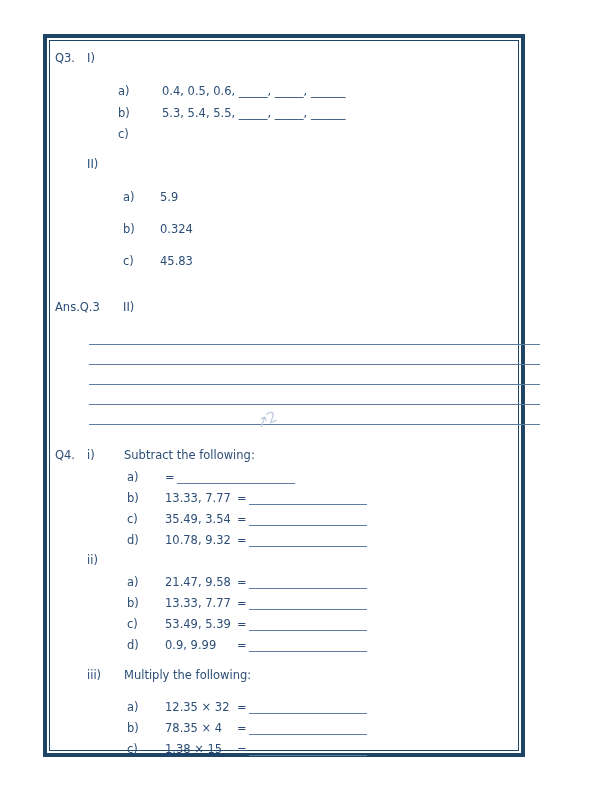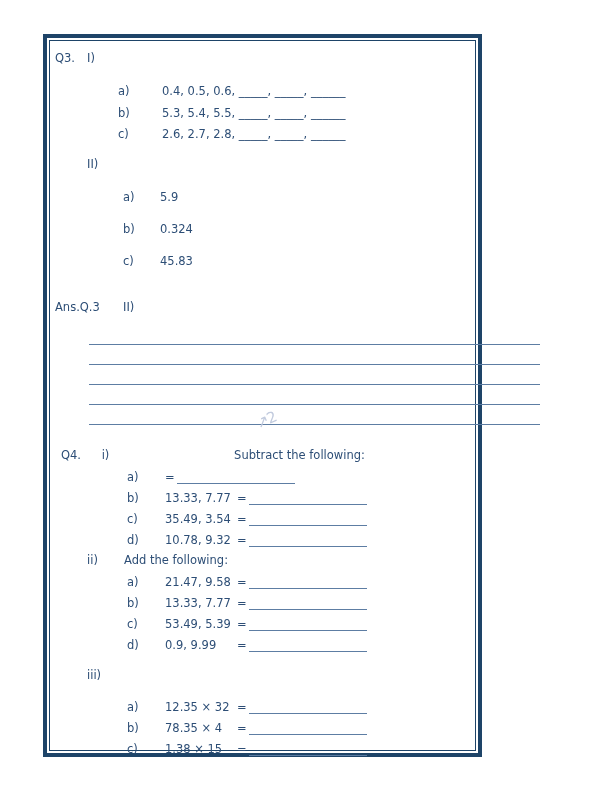--- a/index.html
+++ b/index.html
@@ -12,21 +12,21 @@
   .page {
     position: relative;
     width: 600px; height: 800px;
     background: #ffffff;
     color: #2d4e76;
     font-size: 11.5px;
   }
   .frame {
     position: absolute;
     left: 43px; top: 34px;
-    width: 439px; height: 723px;
+    width: 482px; height: 723px;
     box-sizing: border-box;
     border: 4px solid #1e4468;
   }
   .frame-inner {
     position: absolute;
     top: 2px; left: 2px; right: 2px; bottom: 2px;
     border: 1px solid #1e4468;
     box-sizing: border-box;
     padding: 10px 0 0 2px;
   }
@@ -44,21 +44,21 @@
   .sub4 .clabel { flex: none; width: 38px; }
   .sub4 .cval   { flex: none; width: 72px; }
   .sub4 .ceq    { flex: none; width: 12px; }
   .sub4 .blank  { flex: none; width: 118px; height: 13px; border-bottom: 1px solid #5d7da3; }
 
   
   .mt19 { margin-top: 19px; }
   .mt18 { margin-top: 18px; }
   .mt17 { margin-top: 32px; }
   .mt16 { margin-top: 16px; }
-  .mt23 { margin-top: 23px; text-align: center; }
+  .mt23 { margin-top: 23px; }
   .mt8  { margin-top: 8px; }
   .mt7  { margin-top: 7px; }
   .mt6  { margin-top: 6px; }
 
   .answer-lines { }
   .ans-line {
     margin-left: 37px;
     width: 451px;
     height: 0;
     border-bottom: 1px solid #5d7da3;
@@ -91,21 +91,20 @@
       <div class="row sub1 mt19">
         <span class="clabel">a)</span>
         <span class="ctitle">0.4, 0.5, 0.6, _____, _____, ______</span>
       </div>
       <div class="row sub1 mt8">
         <span class="clabel">b)</span>
         <span class="ctitle">5.3, 5.4, 5.5, _____, _____, ______</span>
       </div>
       <div class="row sub1 mt7">
         <span class="clabel">c)</span>
-        <span class="ctitle">2.6, 2.7, 2.8, _____, _____, ______</span>
       </div>
 
       <div class="row mt16">
         <span class="cq"></span>
         <span class="croman">II)</span>
       </div>
 
       <div class="row sub2 mt19">
         <span class="clabel">a)</span>
         <span class="ctitle">5.9</span>
@@ -157,21 +156,20 @@
       <div class="row sub4 mt7">
         <span class="clabel">d)</span>
         <span class="cval">10.78, 9.32</span>
         <span class="ceq">=</span>
         <span class="blank"></span>
       </div>
 
       <div class="row mt6">
         <span class="cq"></span>
         <span class="croman">ii)</span>
-        <span class="ctitle">Add the following:</span>
       </div>
       <div class="row sub4 mt8">
         <span class="clabel">a)</span>
         <span class="cval">21.47, 9.58</span>
         <span class="ceq">=</span>
         <span class="blank"></span>
       </div>
       <div class="row sub4 mt7">
         <span class="clabel">b)</span>
         <span class="cval">13.33, 7.77</span>
@@ -187,20 +185,21 @@
       <div class="row sub4 mt7">
         <span class="clabel">d)</span>
         <span class="cval">0.9, 9.99</span>
         <span class="ceq">=</span>
         <span class="blank"></span>
       </div>
 
       <div class="row mt16">
         <span class="cq"></span>
         <span class="croman">iii)</span>
+        <span class="ctitle">Multiply the following:</span>
       </div>
       <div class="row sub4 mt18">
         <span class="clabel">a)</span>
         <span class="cval">12.35 × 32</span>
         <span class="ceq">=</span>
         <span class="blank"></span>
       </div>
       <div class="row sub4 mt7">
         <span class="clabel">b)</span>
         <span class="cval">78.35 × 4</span>

